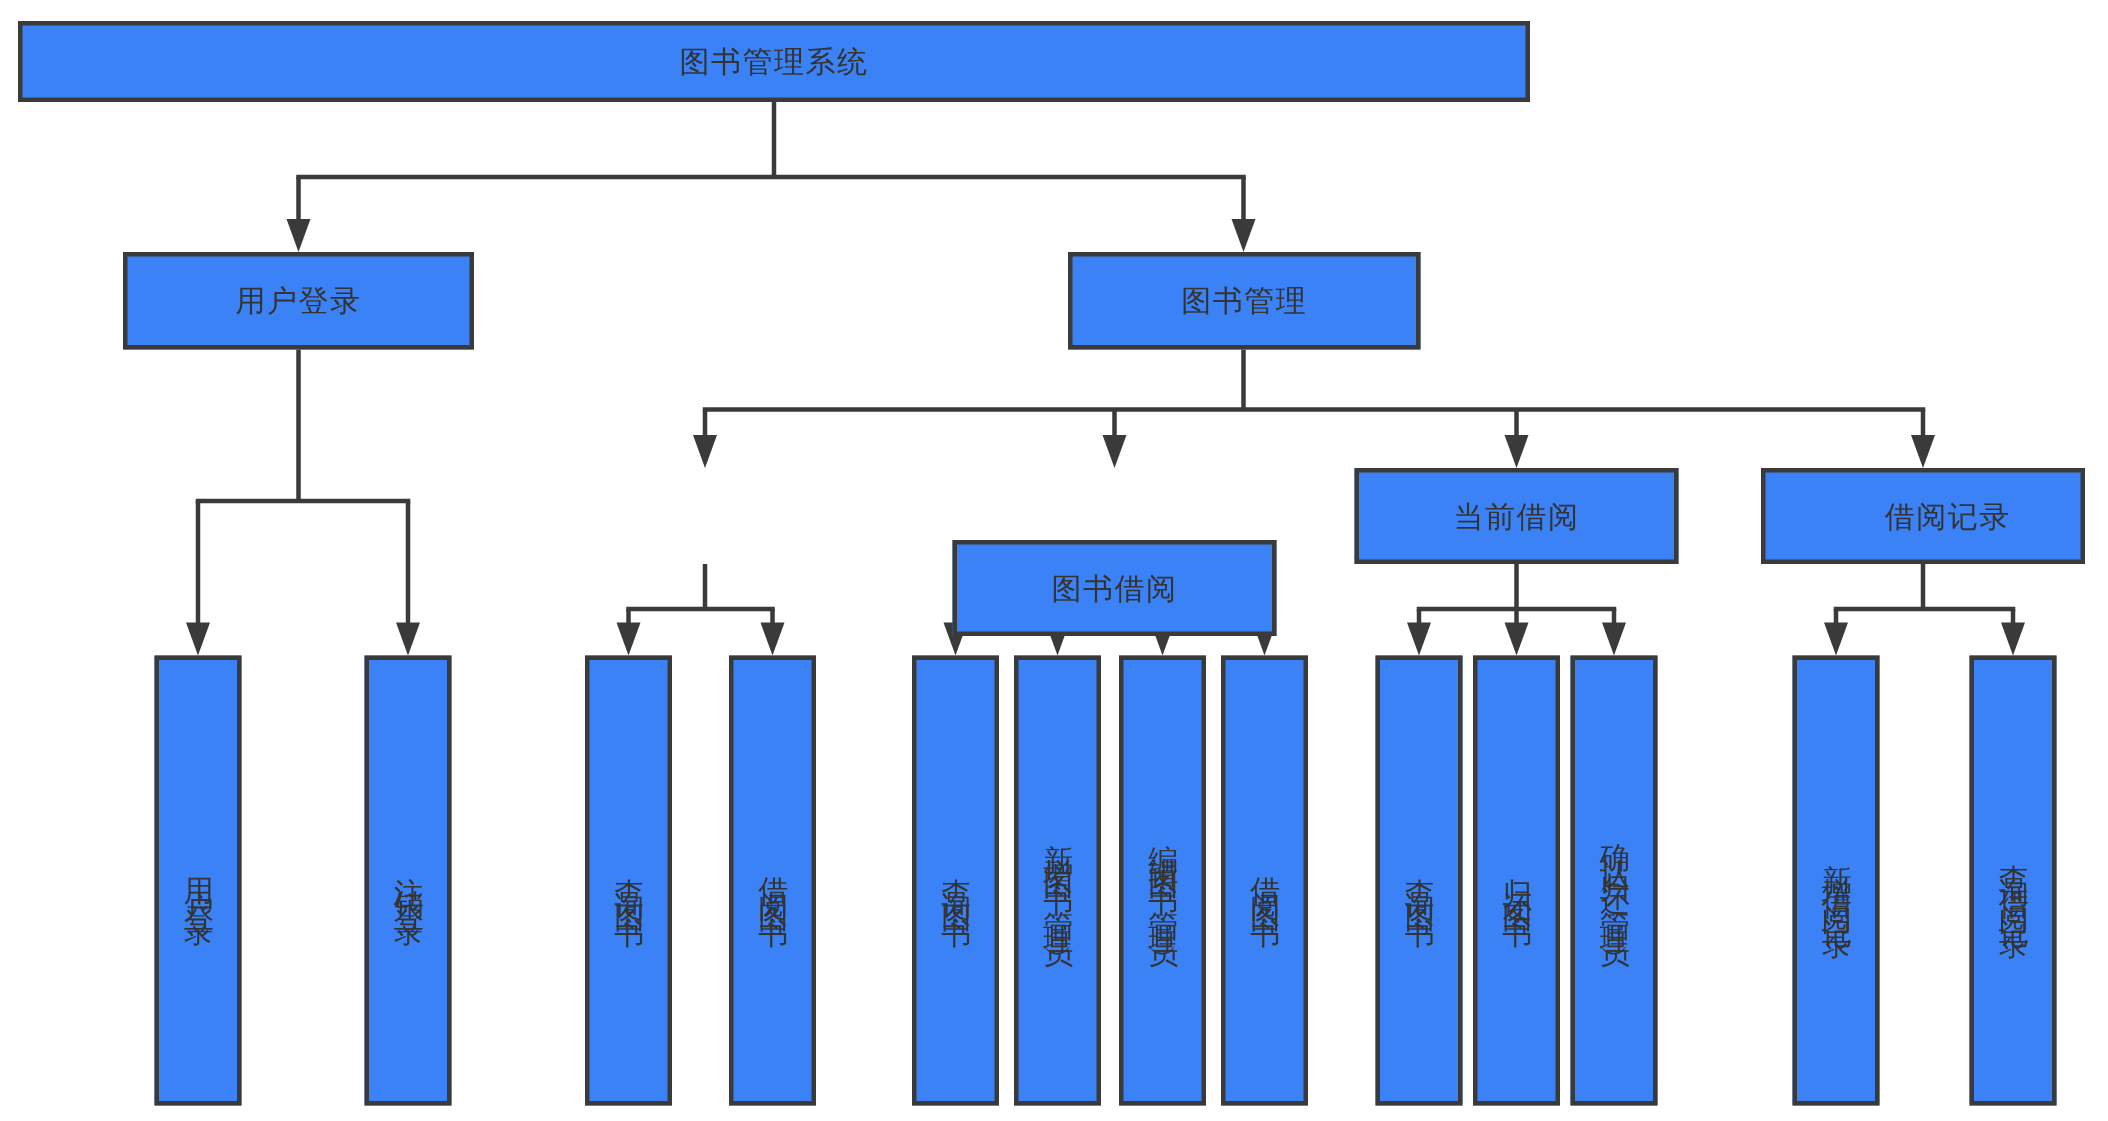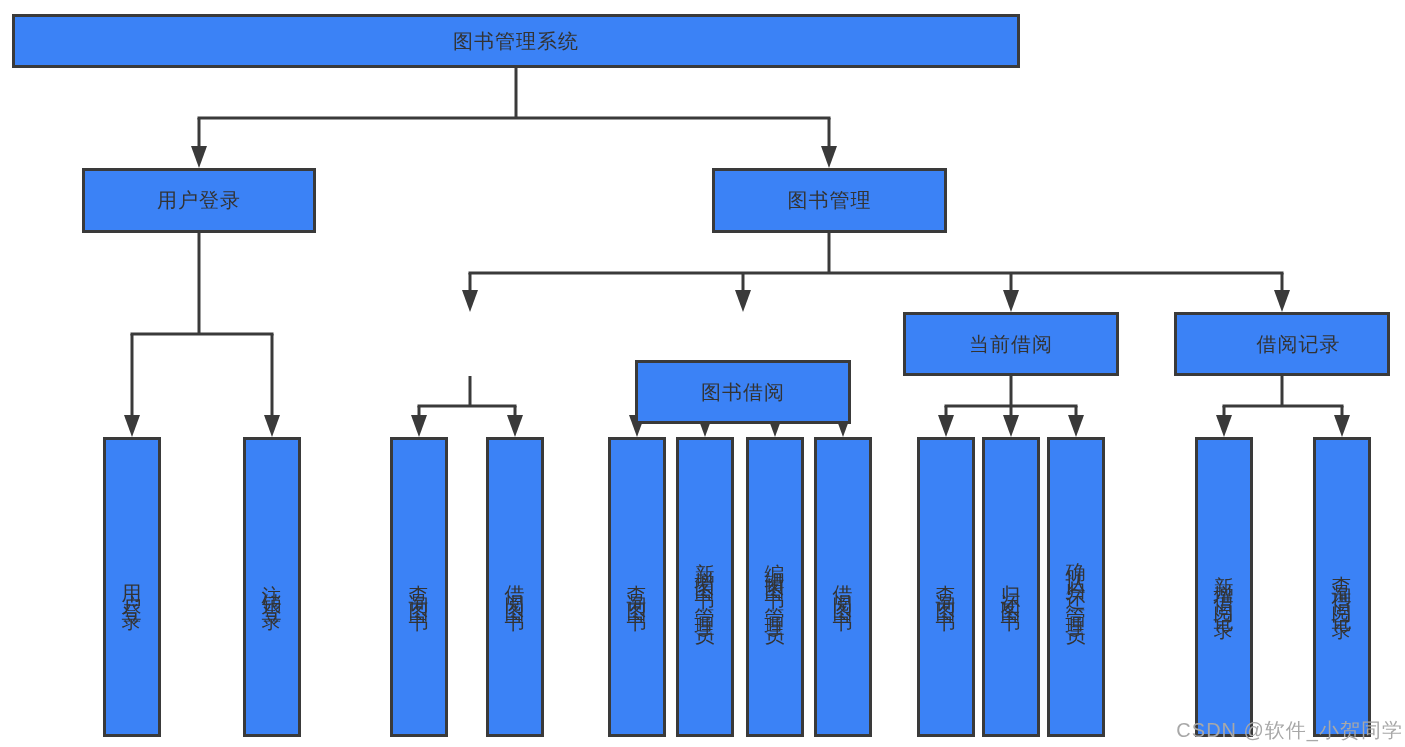--- a/index.html
+++ b/index.html
@@ -152,14 +152,13 @@
   <div class="box v-box" style="left:746px; top:437px; width:58px; height:300px;">编辑图书（管理员）</div>
   <div class="box v-box" style="left:814px; top:437px; width:58px; height:300px;">借阅图书</div>
 
   <div class="box v-box" style="left:917px; top:437px; width:58px; height:300px;">查询图书</div>
   <div class="box v-box" style="left:982px; top:437px; width:58px; height:300px;">归还图书</div>
   <div class="box v-box" style="left:1047px; top:437px; width:58px; height:300px;">确认归还（管理员）</div>
 
   <div class="box v-box" style="left:1195px; top:437px; width:58px; height:300px;">新增借阅记录</div>
   <div class="box v-box" style="left:1313px; top:437px; width:58px; height:300px;">查询借阅记录</div>
 
-  <div class="watermark">CSDN @软件_小贺同学</div>
 </div>
 
 </body></html>

